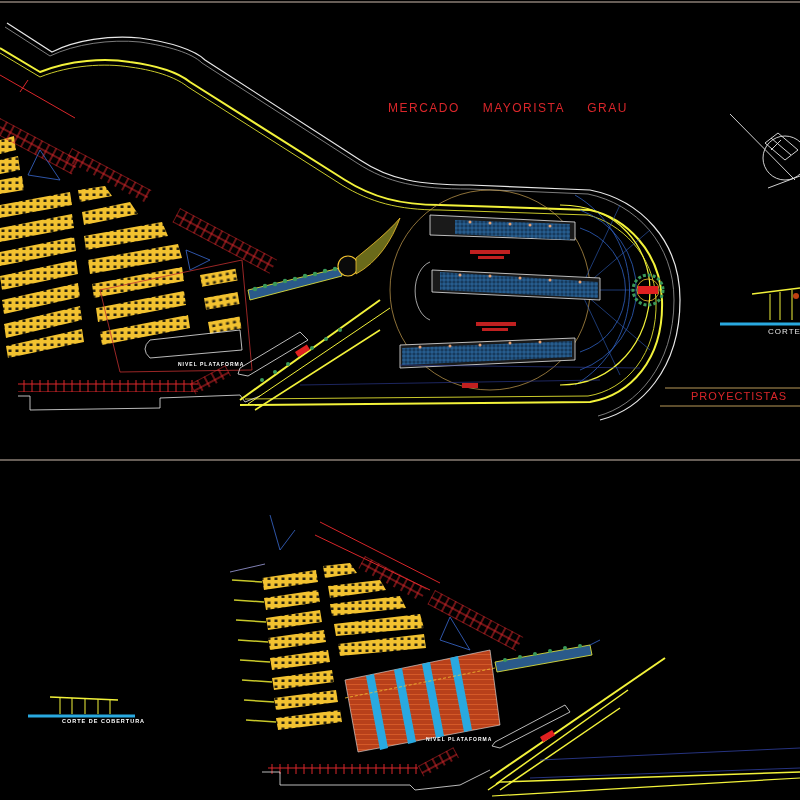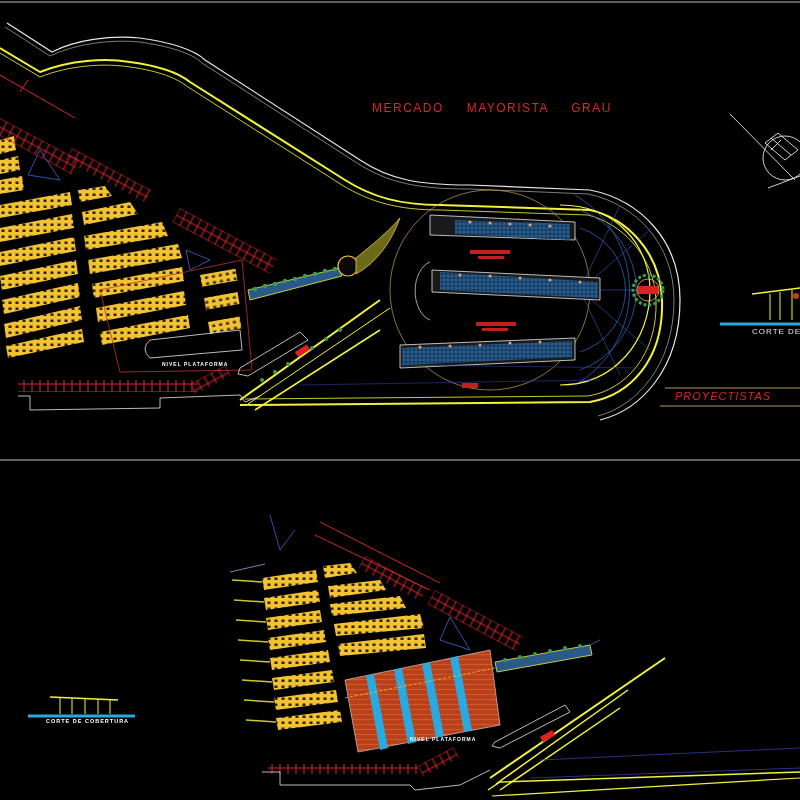--- a/index.html
+++ b/index.html
@@ -1,20 +1,20 @@
 <!DOCTYPE html>
 <html><head>
 <meta charset="utf-8">
 <style>
   html, body { margin:0; padding:0; background:#000; }
   body { width:800px; height:800px; overflow:hidden; position:relative; font-family:"Liberation Sans", sans-serif; }
   #canvas { position:absolute; left:0; top:0; width:800px; height:800px; }
-  .lbl { position:absolute; white-space:nowrap; letter-spacing:1px; }
+  .lbl { position:absolute; white-space:nowrap; letter-spacing:1px;margin-left:16px; }
   .title { left:372px; top:101px; font-size:12px; color:#d9262a; word-spacing:18px; letter-spacing:1.5px; }
-  .proy { left:675px; top:390px; font-size:11px; color:#d9262a; letter-spacing:1px;font-style:italic; }
+  .proy { left:675px; top:390px; font-size:11px; color:#d9262a; letter-spacing:1px; }
   .corte1 { left:752px; top:327px; font-size:8px; color:#e6e6e6; }
   .corte2 { left:46px; top:718px; font-size:5.5px; color:#ffffff; font-weight:bold; }
   .niv1 { left:162px; top:361px; font-size:5px; color:#ffffff; font-weight:bold; }
   .niv2 { left:410px; top:736px; font-size:5px; color:#ffffff; font-weight:bold; }
 </style>
 </head>
 <body>
 
 <svg id="canvas" viewBox="0 0 800 800" xmlns="http://www.w3.org/2000/svg">
   <defs>

